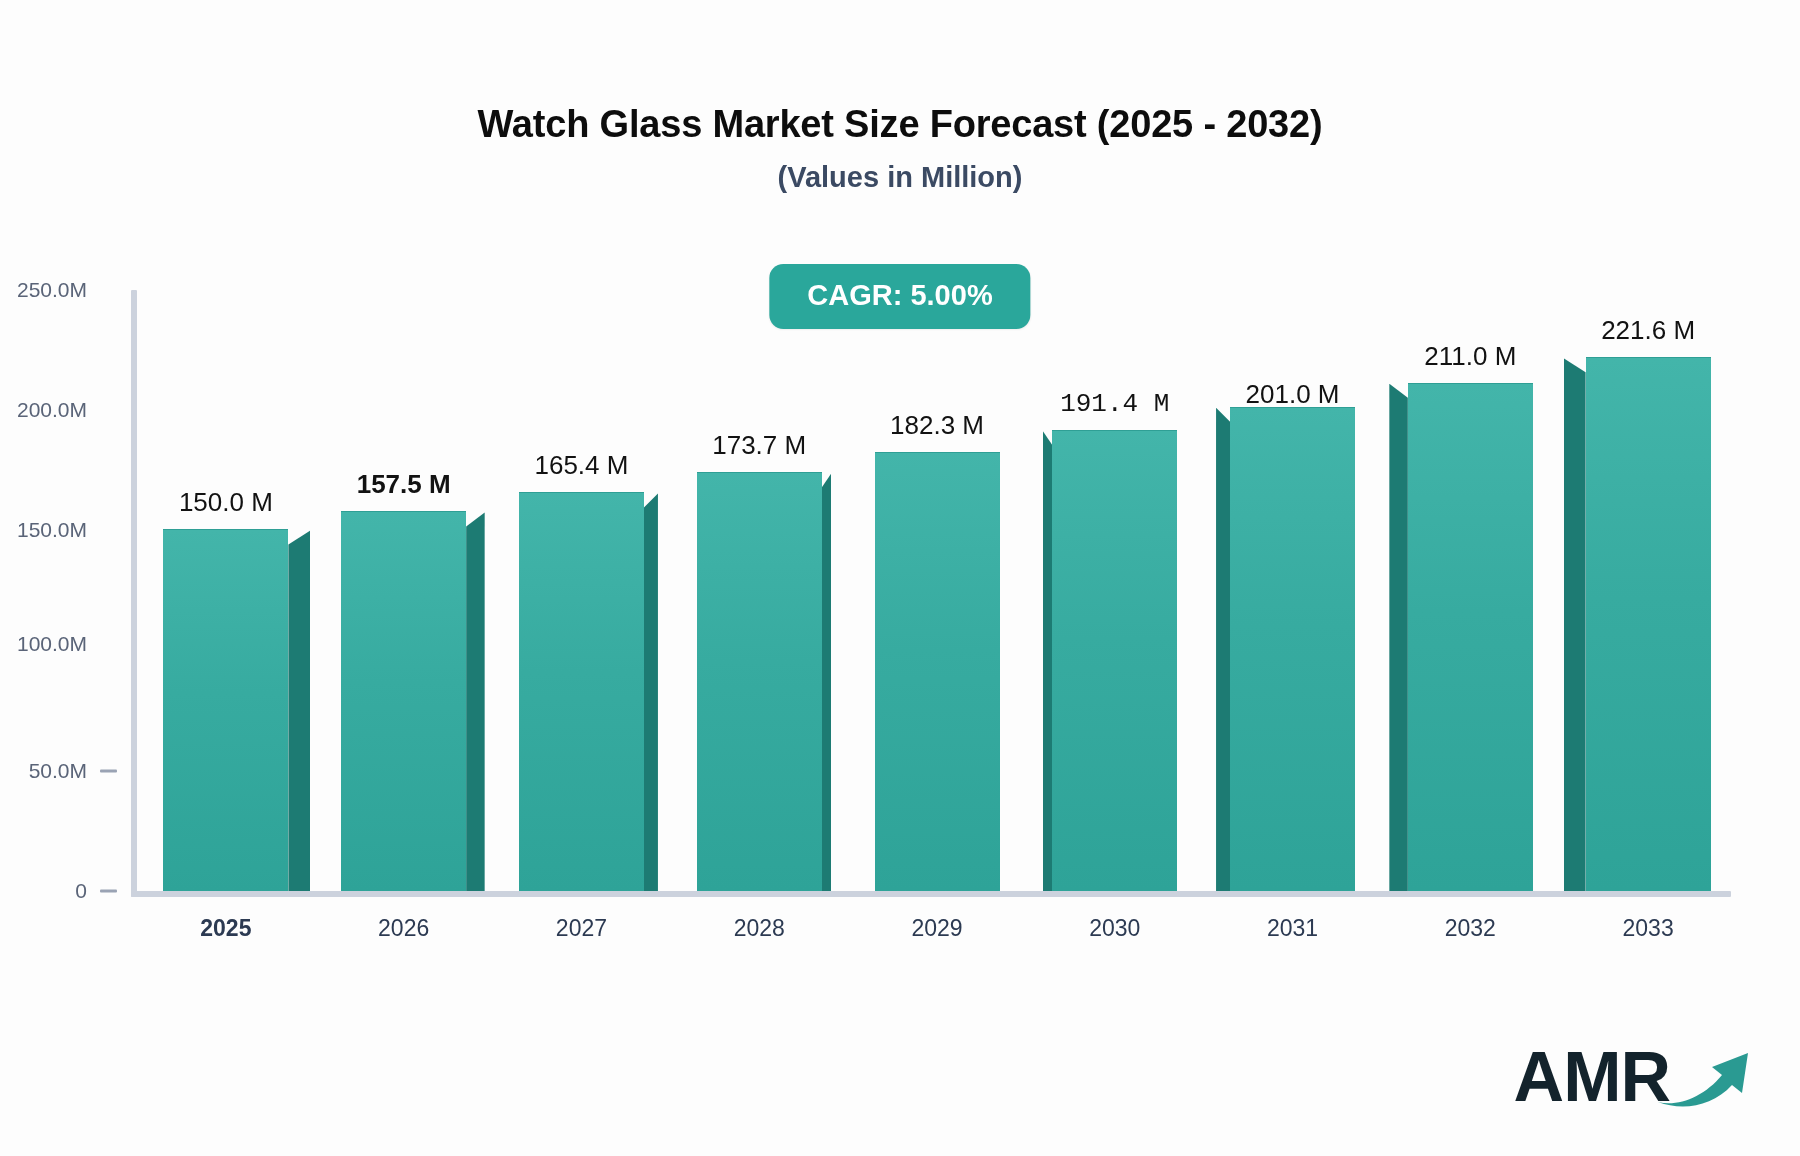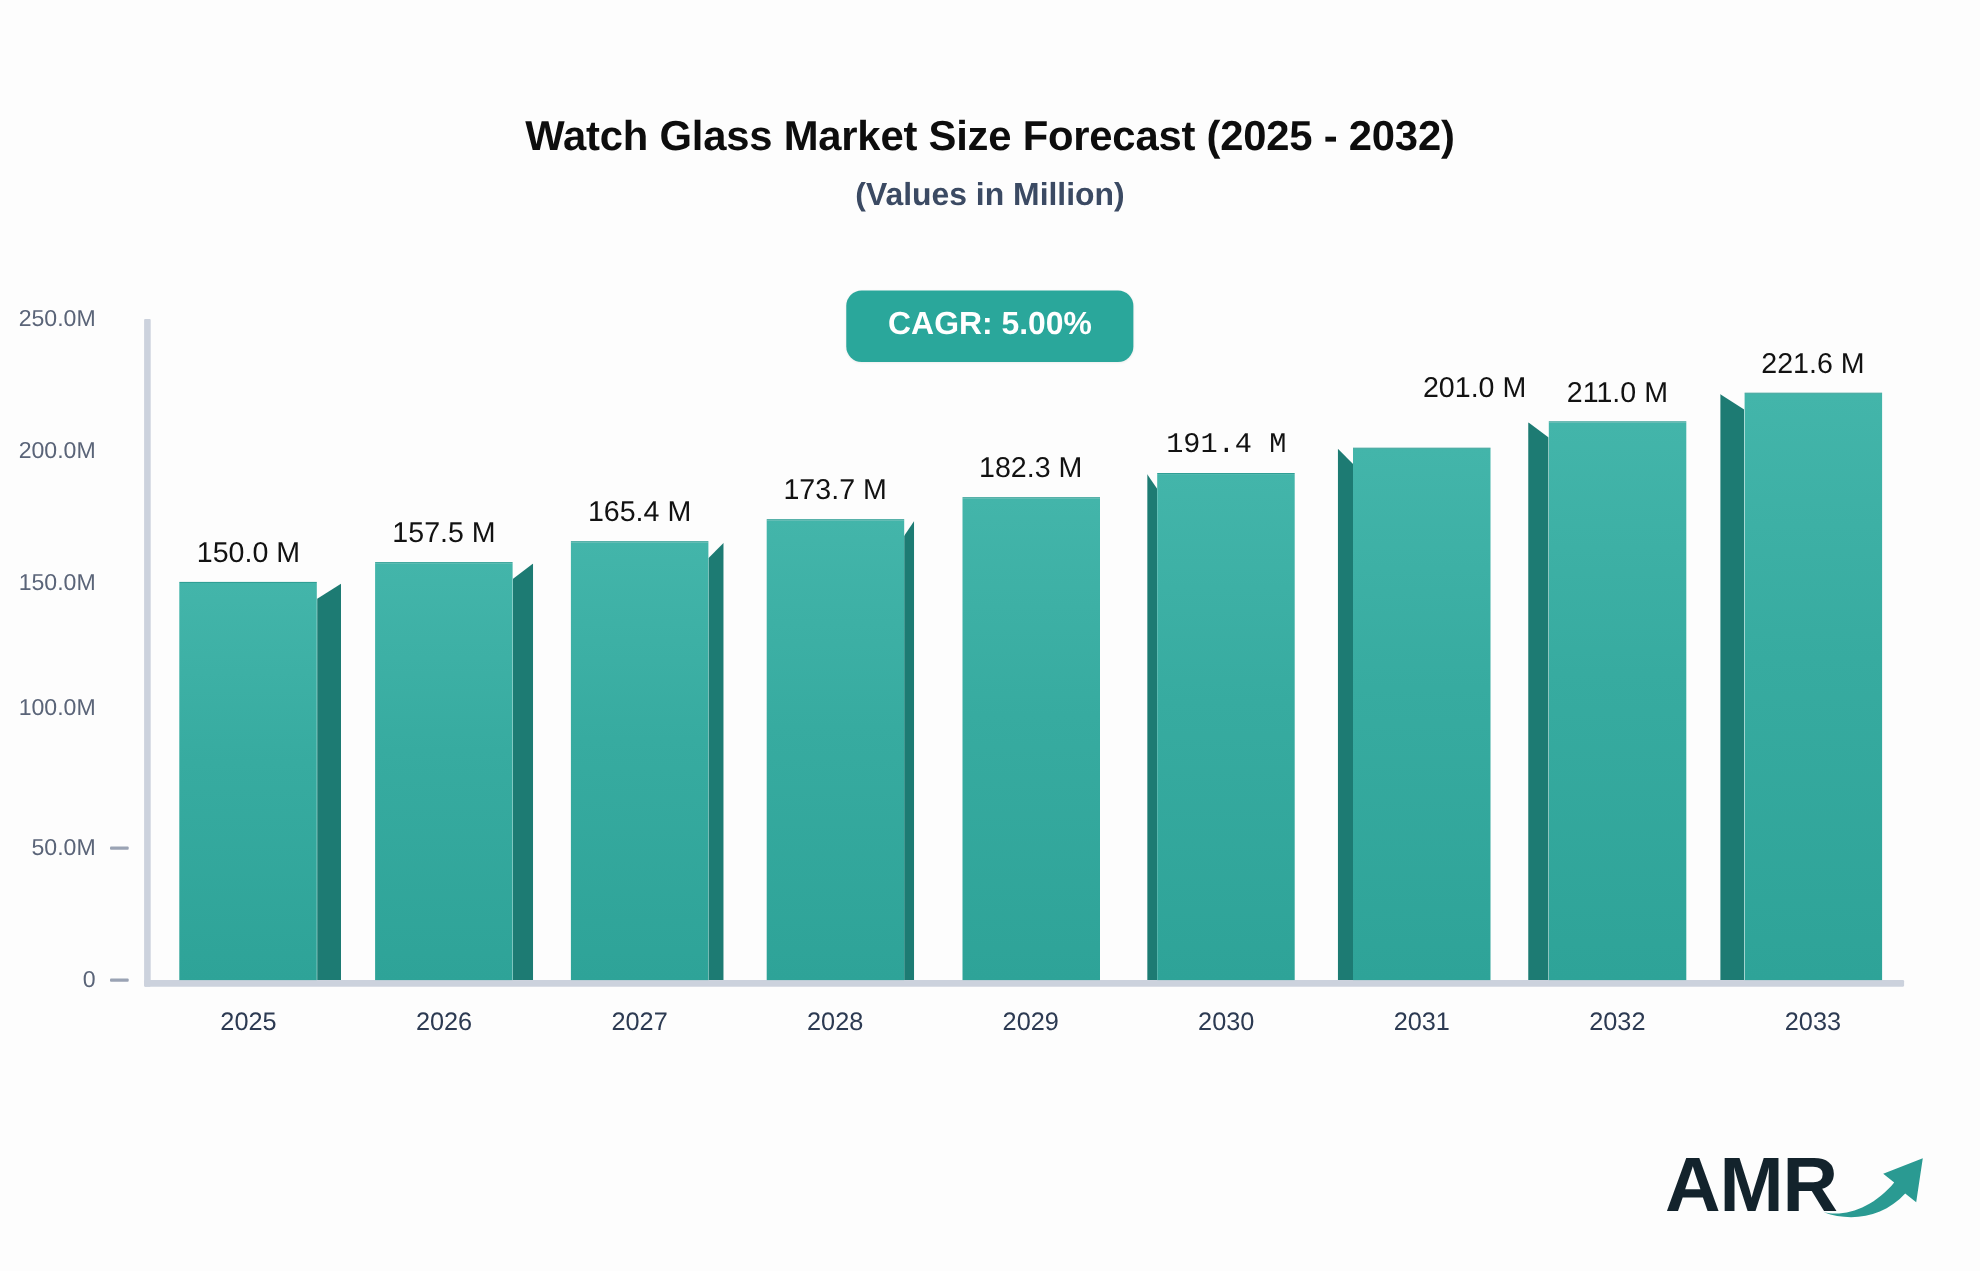--- a/index.html
+++ b/index.html
@@ -224,21 +224,21 @@
 
   <div id="plot">
     <div class="axis-y-line"></div>
     <div class="axis-x-line"></div>
     <div class="bars">
         <div class="bar-slot" style="left: 32.3889px; width: 125px;">
           <div class="bar-side right" style="width: 22px; height: 360.6px;"></div>
           <div class="bar-body" style="height: 360.6px;"></div>
           <div class="bar-value" style="bottom: 372.6px;">150.0 M</div>
         </div>
-        <div class="bar-slot" style="left: 210.167px; width: 125px;">
+        <div class="bar-slot" style="left: 210.167px; width: 125px; font-weight: bold;">
           <div class="bar-side right" style="width: 18.5px; height: 378.63px;"></div>
           <div class="bar-body" style="height: 378.63px;"></div>
           <div class="bar-value" style="bottom: 390.63px;">157.5 M</div>
         </div>
         <div class="bar-slot" style="left: 387.944px; width: 125px;">
           <div class="bar-side right" style="width: 14px; height: 397.622px;"></div>
           <div class="bar-body" style="height: 397.622px;"></div>
           <div class="bar-value" style="bottom: 409.622px;">165.4 M</div>
         </div>
         <div class="bar-slot" style="left: 565.722px; width: 125px;">
@@ -251,37 +251,37 @@
           <div class="bar-value" style="bottom: 450.249px;">182.3 M</div>
         </div>
         <div class="bar-slot" style="left: 921.278px; width: 125px;">
           <div class="bar-side left" style="width: 9.5px; height: 460.126px;"></div>
           <div class="bar-body" style="height: 460.126px;"></div>
           <div class="bar-value" style="bottom: 472.126px; font-family: Liberation Mono, monospace;">191.4 M</div>
         </div>
         <div class="bar-slot" style="left: 1099.06px; width: 125px;">
           <div class="bar-side left" style="width: 14px; height: 483.204px;"></div>
           <div class="bar-body" style="height: 483.204px;"></div>
-          <div class="bar-value" style="bottom: 523px; margin-left: 48px;">201.0 M</div>
+          <div class="bar-value" style="bottom: 481px;">201.0 M</div>
         </div>
         <div class="bar-slot" style="left: 1276.83px; width: 125px;">
           <div class="bar-side left" style="width: 18.5px; height: 507.244px;"></div>
           <div class="bar-body" style="height: 507.244px;"></div>
           <div class="bar-value" style="bottom: 519.244px;">211.0 M</div>
         </div>
         <div class="bar-slot" style="left: 1454.61px; width: 125px;">
           <div class="bar-side left" style="width: 22px; height: 532.726px;"></div>
           <div class="bar-body" style="height: 532.726px;"></div>
           <div class="bar-value" style="bottom: 544.726px; margin-top: 28px;">221.6 M</div>
         </div>
       </div>
   </div>
 
   <div class="xlabels">
-      <div class="xlabel" style="left: 94.8889px;">2025</div>
+      <div class="xlabel" style="left: 94.8889px; font-weight: bold;">2025</div>
       <div class="xlabel" style="left: 272.667px;">2026</div>
       <div class="xlabel" style="left: 450.444px;">2027</div>
       <div class="xlabel" style="left: 628.222px;">2028</div>
       <div class="xlabel" style="left: 806px;">2029</div>
       <div class="xlabel" style="left: 983.778px;">2030</div>
       <div class="xlabel" style="left: 1161.56px;">2031</div>
       <div class="xlabel" style="left: 1339.33px;">2032</div>
       <div class="xlabel" style="left: 1517.11px;">2033</div>
     </div>
 

